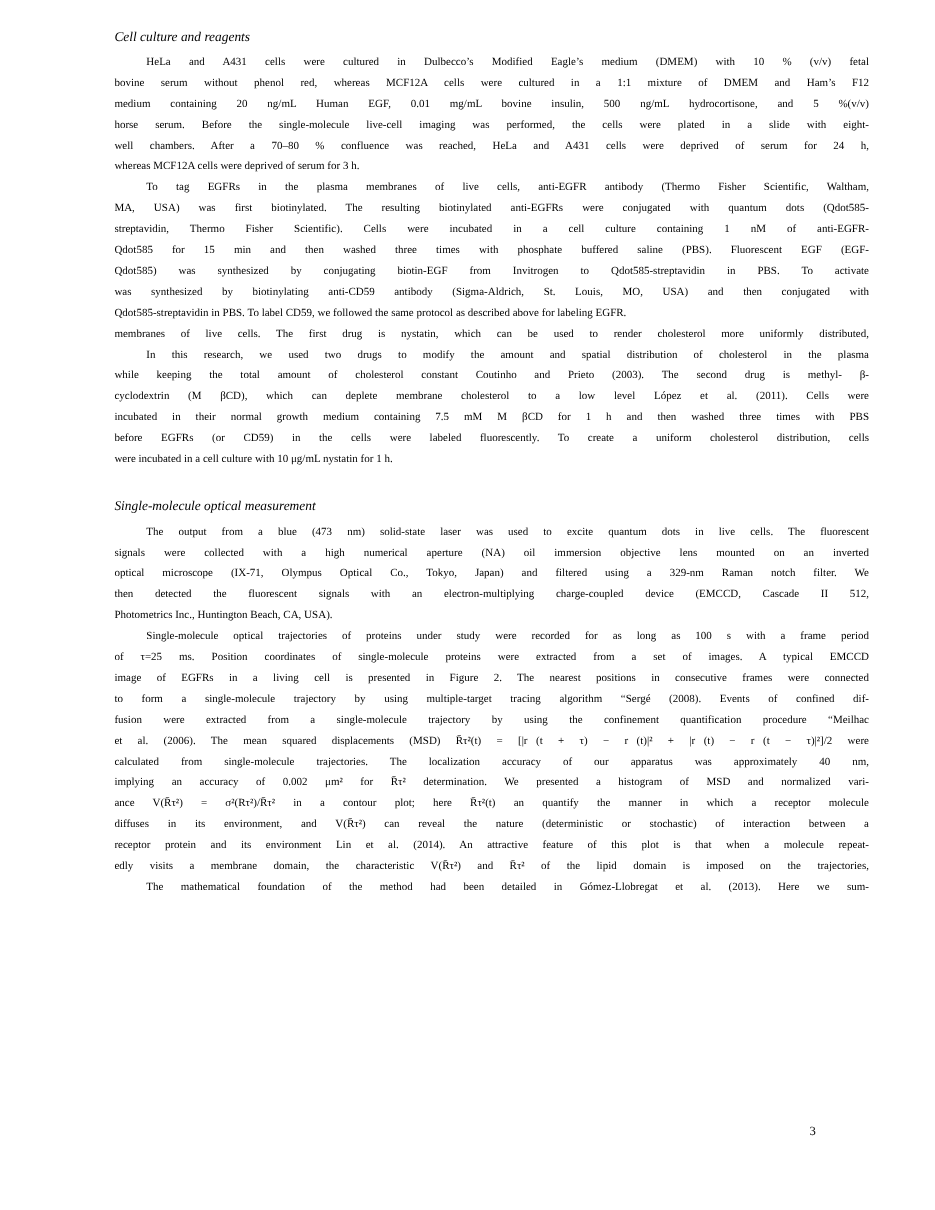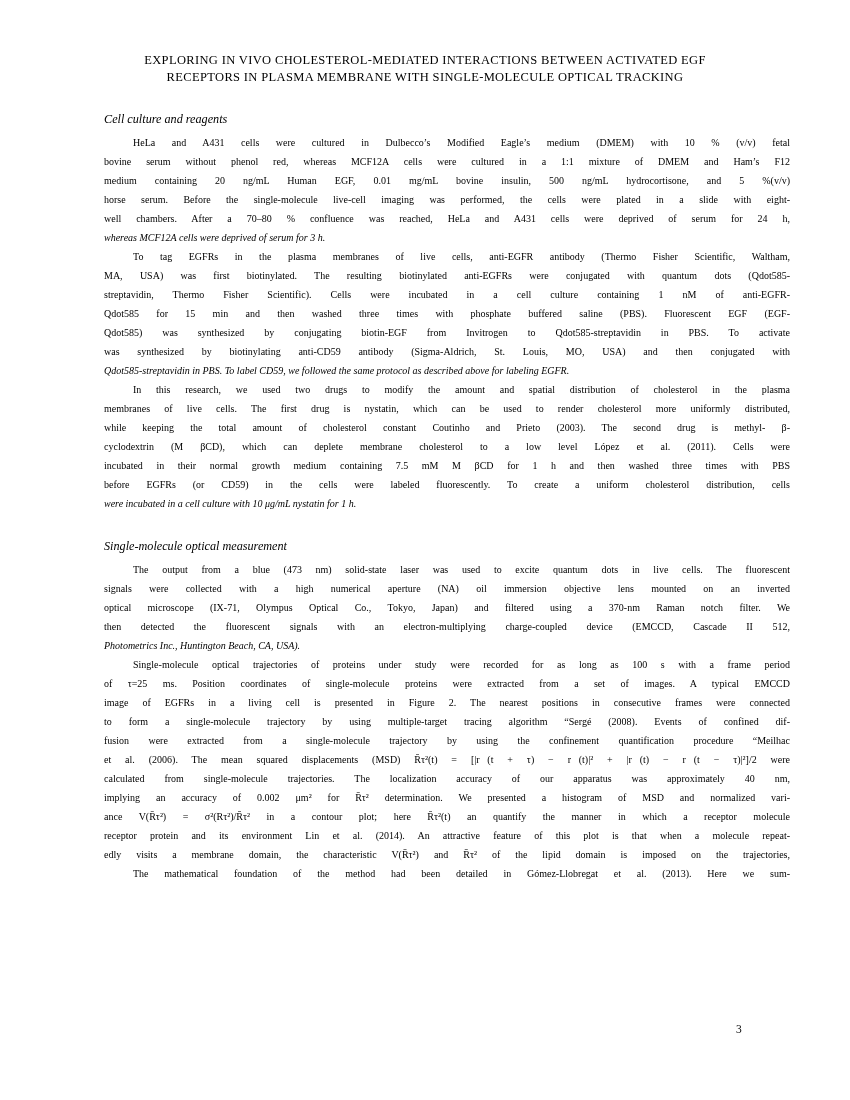--- a/index.html
+++ b/index.html
@@ -29,21 +29,21 @@
   .row {
     position: relative;
     height: 19px;
     line-height: 19px;
     font-size: 10px;
     text-align: justify;
     text-align-last: justify;
     overflow: hidden;
     white-space: normal;
   }
-  .row.l { text-align-last: left; font-style: italic; }
+  .row.l { text-align-last: left; }
   .row.f { text-indent: 29px; }
   .row.h {
     font-style: italic;
     font-size: 12.2px;
     text-align-last: left;
     margin-top: 24px;
     margin-bottom: 4px;
   }
   .lt { display: inline; }
   .pageno {
@@ -52,63 +52,60 @@
     left: 736px;
     font-size: 11.5px;
     line-height: 14px;
   }
 </style>
 </head>
 <body>
 
 <div class="page">
 
-  <header class="title-block">
-    <div>EXPLORING IN VIVO CHOLESTEROL-MEDIATED INTERACTIONS BETWEEN ACTIVATED EGF</div>
-    <div>RECEPTORS IN PLASMA MEMBRANE WITH SINGLE-MOLECULE OPTICAL TRACKING</div>
-  </header>
 
   <main class="body-block">
 
   <div class="row h"><span class="lt">Cell culture and reagents</span></div>
       <div class="row f"><span class="lt">HeLa and A431 cells were cultured in Dulbecco’s Modified Eagle’s medium (DMEM) with 10 % (v/v) fetal</span></div>
       <div class="row j"><span class="lt">bovine serum without phenol red, whereas MCF12A cells were cultured in a 1:1 mixture of DMEM and Ham’s F12</span></div>
       <div class="row j"><span class="lt">medium containing 20 ng/mL Human EGF, 0.01 mg/mL bovine insulin, 500 ng/mL hydrocortisone, and 5 %(v/v)</span></div>
       <div class="row j"><span class="lt">horse serum. Before the single-molecule live-cell imaging was performed, the cells were plated in a slide with eight-</span></div>
       <div class="row j"><span class="lt">well chambers.  After a 70–80 % confluence was reached, HeLa and A431 cells were deprived of serum for 24 h,</span></div>
       <div class="row l"><span class="lt">whereas MCF12A cells were deprived of serum for 3 h.</span></div>
       <div class="row f"><span class="lt">To tag EGFRs in the plasma membranes of live cells, anti-EGFR antibody (Thermo Fisher Scientific, Waltham,</span></div>
       <div class="row j"><span class="lt">MA, USA) was first biotinylated. The resulting biotinylated anti-EGFRs were conjugated with quantum dots (Qdot585-</span></div>
       <div class="row j"><span class="lt">streptavidin, Thermo Fisher Scientific).  Cells were incubated in a cell culture containing 1 nM of anti-EGFR-</span></div>
       <div class="row j"><span class="lt">Qdot585 for 15 min and then washed three times with phosphate buffered saline (PBS). Fluorescent EGF (EGF-</span></div>
       <div class="row j"><span class="lt">Qdot585) was synthesized by conjugating biotin-EGF from Invitrogen to Qdot585-streptavidin in PBS. To activate</span></div>
       <div class="row j"><span class="lt">was synthesized by biotinylating anti-CD59 antibody (Sigma-Aldrich, St. Louis, MO, USA) and then conjugated with</span></div>
       <div class="row l"><span class="lt">Qdot585-streptavidin in PBS. To label CD59, we followed the same protocol as described above for labeling EGFR.</span></div>
+      <div class="row j"><span class="lt">membranes of live cells. The first drug is nystatin, which can be used to render cholesterol more uniformly distributed,</span></div>
       <div class="row f"><span class="lt">In this research, we used two drugs to modify the amount and spatial distribution of cholesterol in the plasma</span></div>
-      <div class="row j"><span class="lt">membranes of live cells. The first drug is nystatin, which can be used to render cholesterol more uniformly distributed,</span></div>
       <div class="row j"><span class="lt">while keeping the total amount of cholesterol constant Coutinho and Prieto (2003).  The second drug is methyl- β-</span></div>
       <div class="row j"><span class="lt">cyclodextrin (M βCD), which can deplete membrane cholesterol to a low level López et al. (2011).  Cells were</span></div>
       <div class="row j"><span class="lt">incubated in their normal growth medium containing 7.5 mM M βCD for 1 h and then washed three times with PBS</span></div>
       <div class="row j"><span class="lt">before EGFRs (or CD59) in the cells were labeled fluorescently.  To create a uniform cholesterol distribution, cells</span></div>
       <div class="row l"><span class="lt">were incubated in a cell culture with 10 μg/mL nystatin for 1 h.</span></div>
       <div class="row h"><span class="lt">Single-molecule optical measurement</span></div>
       <div class="row f"><span class="lt">The output from a blue (473 nm) solid-state laser was used to excite quantum dots in live cells. The fluorescent</span></div>
       <div class="row j"><span class="lt">signals were collected with a high numerical aperture (NA) oil immersion objective lens mounted on an inverted</span></div>
-      <div class="row j"><span class="lt">optical microscope (IX-71, Olympus Optical Co., Tokyo, Japan) and filtered using a 370-nm Raman notch filter. We</span></div>
+      <div class="row j"><span class="lt">optical microscope (IX-71, Olympus Optical Co., Tokyo, Japan) and filtered using a 329-nm Raman notch filter. We</span></div>
       <div class="row j"><span class="lt">then detected the fluorescent signals with an electron-multiplying charge-coupled device (EMCCD, Cascade II 512,</span></div>
       <div class="row l"><span class="lt">Photometrics Inc., Huntington Beach, CA, USA).</span></div>
       <div class="row f"><span class="lt">Single-molecule optical trajectories of proteins under study were recorded for as long as 100 s with a frame period</span></div>
       <div class="row j"><span class="lt">of τ=25 ms. Position coordinates of single-molecule proteins were extracted from a set of images. A typical EMCCD</span></div>
       <div class="row j"><span class="lt">image of EGFRs in a living cell is presented in Figure 2. The nearest positions in consecutive frames were connected</span></div>
       <div class="row j"><span class="lt">to form a single-molecule trajectory by using multiple-target tracing algorithm “Sergé (2008). Events of confined dif-</span></div>
       <div class="row j"><span class="lt">fusion were extracted from a single-molecule trajectory by using the confinement quantification procedure “Meilhac</span></div>
       <div class="row j"><span class="lt">et al. (2006).  The mean squared displacements (MSD) R̄τ²(t) = [|r⃗(t + τ) − r⃗(t)|² + |r⃗(t) − r⃗(t − τ)|²]/2 were</span></div>
       <div class="row j"><span class="lt">calculated from single-molecule trajectories.  The localization accuracy of our apparatus was approximately 40 nm,</span></div>
       <div class="row j"><span class="lt">implying an accuracy of 0.002 μm² for R̄τ² determination.  We presented a histogram of MSD and normalized vari-</span></div>
       <div class="row j"><span class="lt">ance V(R̄τ²) = σ²(Rτ²)/R̄τ² in a contour plot; here R̄τ²(t) an quantify the manner in which a receptor molecule</span></div>
+      <div class="row j"><span class="lt">diffuses in its environment, and V(R̄τ²) can reveal the nature (deterministic or stochastic) of interaction between a</span></div>
       <div class="row j"><span class="lt">receptor protein and its environment Lin et al. (2014). An attractive feature of this plot is that when a molecule repeat-</span></div>
       <div class="row j"><span class="lt">edly visits a membrane domain, the characteristic V(R̄τ²) and R̄τ² of the lipid domain is imposed on the trajectories,</span></div>
       <div class="row f"><span class="lt">The mathematical foundation of the method had been detailed in Gómez-Llobregat et al. (2013).  Here we sum-</span></div>
     </main>
 
   <div class="pageno">3</div>
 
 </div>
 
 </body></html>

